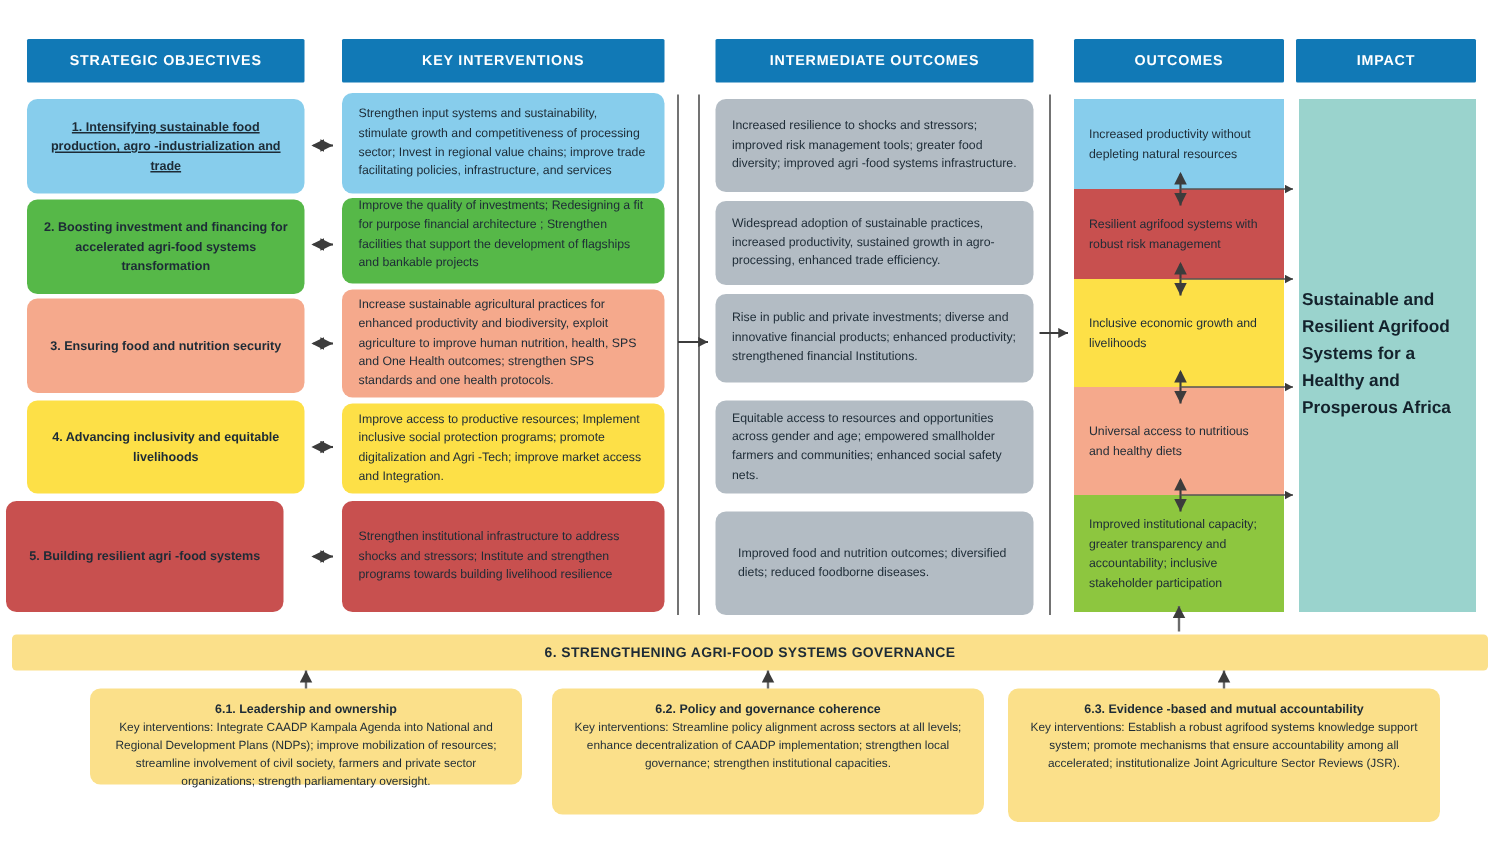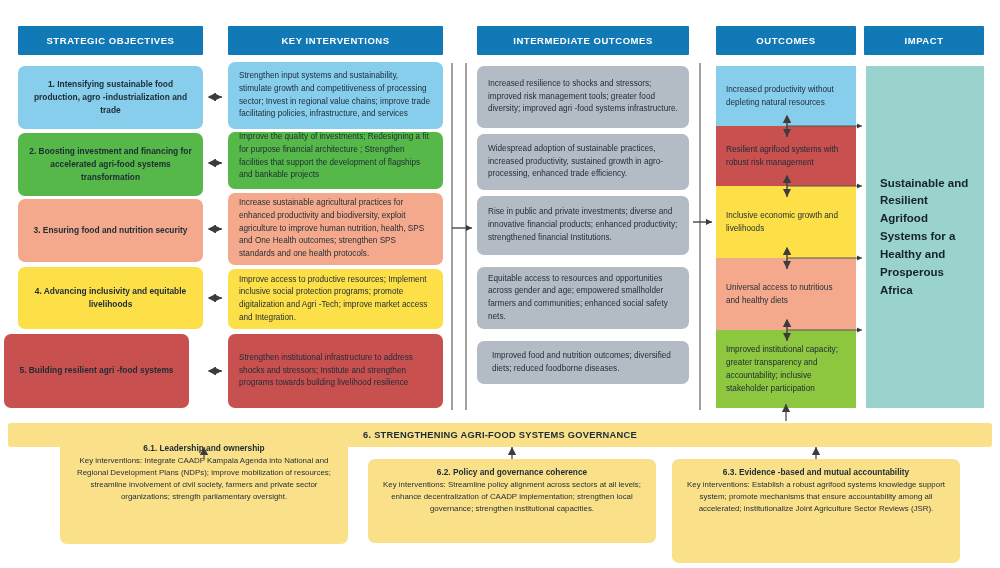--- a/index.html
+++ b/index.html
@@ -64,21 +64,21 @@
     align-items: center;
     padding: 6px 10px;
     font-size: 8.2px;
     line-height: 1.6;
   }
 
   
   .impact-panel {
     background: #9ad3cd;
     border-radius: 0;
-    padding: 0 14px;
+    padding: 0 2px;
     display: flex;
     align-items: center;
   }
   .impact-text {
     font-weight: bold;
     font-size: 11.5px;
     line-height: 1.55;
     color: #14222c;
   }
 
@@ -132,21 +132,21 @@
   <div class="abs col-head" style="left:477px; top:26px; width:212px; height:29px;">
     <span>INTERMEDIATE OUTCOMES</span>
   </div>
   <div class="abs col-head" style="left:716px; top:26px; width:140px; height:29px;">
     <span>OUTCOMES</span>
   </div>
   <div class="abs col-head" style="left:864px; top:26px; width:120px; height:29px;">
     <span>IMPACT</span>
   </div>
 
-  <div class="abs card center c-blue" style="left:18px; top:66px; width:185px; height:63px;">
+  <div class="abs card center c-blue" style="left:18px; top:66px; width:185px; height:63px;text-decoration:underline;">
     <span>1. Intensifying sustainable food production, agro -industrialization and trade</span>
   </div>
   <div class="abs card center c-green" style="left:18px; top:133px; width:185px; height:63px;">
     <span>2. Boosting investment and financing for accelerated agri-food systems transformation</span>
   </div>
   <div class="abs card center c-peach" style="left:18px; top:199px; width:185px; height:63px;">
     <span>3. Ensuring food and nutrition security</span>
   </div>
   <div class="abs card center c-teal" style="left:18px; top:267px; width:185px; height:62px;">
     <span>4. Advancing inclusivity and equitable livelihoods</span>
@@ -176,21 +176,21 @@
   </div>
   <div class="abs card left c-grey" style="left:477px; top:134px; width:212px; height:56px;">
     <span>Widespread adoption of sustainable practices, increased productivity, sustained growth in agro-processing, enhanced trade efficiency.</span>
   </div>
   <div class="abs card left c-grey" style="left:477px; top:196px; width:212px; height:59px;">
     <span>Rise in public and private investments; diverse and innovative financial products; enhanced productivity; strengthened financial Institutions.</span>
   </div>
   <div class="abs card left c-grey" style="left:477px; top:267px; width:212px; height:62px;">
     <span>Equitable access to resources and opportunities across gender and age; empowered smallholder farmers and communities; enhanced social safety nets.</span>
   </div>
-  <div class="abs card left c-grey" style="left:477px; top:341px; width:212px; height:43px;padding-left:15px;">
+  <div class="abs card left c-grey" style="left:477px; top:341px; width:212px; height:69px;padding-left:15px;">
     <span>Improved food and nutrition outcomes; diversified diets; reduced foodborne diseases.</span>
   </div>
 
   <div class="abs out-box c-blue" style="left:716px; top:66px; width:140px; height:60px;">
     <span>Increased productivity without depleting natural resources</span>
   </div>
   <div class="abs out-box c-red" style="left:716px; top:126px; width:140px; height:60px;">
     <span>Resilient agrifood systems with robust risk management</span>
   </div>
   <div class="abs out-box c-teal" style="left:716px; top:186px; width:140px; height:72px;">
@@ -204,29 +204,29 @@
   </div>
 
   <div class="abs impact-panel" style="left:866px; top:66px; width:118px; height:342px;">
     <span class="impact-text">Sustainable and Resilient Agrifood Systems for a Healthy and Prosperous Africa</span>
   </div>
 
   <div class="abs gov-band" style="left:8px; top:423px; width:984px; height:24px;">
     <span>6. STRENGTHENING AGRI-FOOD SYSTEMS GOVERNANCE</span>
   </div>
 
-  <div class="abs gov-box" style="left:60px; top:435px; width:288px; height:109px;">
+  <div class="abs gov-box" style="left:60px; top:459px; width:288px; height:64px;">
     <span class="gtitle">6.1. Leadership and ownership</span>
     <span class="gbody">Key interventions: Integrate CAADP Kampala Agenda into National and Regional Development Plans (NDPs); improve mobilization of resources; streamline involvement of civil society, farmers and private sector organizations; strength parliamentary oversight.</span>
   </div>
   <div class="abs gov-box" style="left:368px; top:459px; width:288px; height:84px;">
     <span class="gtitle">6.2. Policy and governance coherence</span>
     <span class="gbody">Key interventions: Streamline policy alignment across sectors at all levels; enhance decentralization of CAADP implementation; strengthen local governance; strengthen institutional capacities.</span>
   </div>
-  <div class="abs gov-box" style="left:672px; top:459px; width:288px; height:104px;">
+  <div class="abs gov-box" style="left:672px; top:459px; width:288px; height:89px;">
     <span class="gtitle">6.3. Evidence -based and mutual accountability</span>
     <span class="gbody">Key interventions: Establish a robust agrifood systems knowledge support system; promote mechanisms that ensure accountability among all accelerated; institutionalize Joint Agriculture Sector Reviews (JSR).</span>
   </div>
 
   <svg id="connectors" viewBox="0 0 1000 568">
     <defs>
       <marker id="ah" markerWidth="7" markerHeight="7" refX="6" refY="3" orient="auto" markerUnits="strokeWidth">
         <path d="M0,0 L6,3 L0,6 z" fill="#3c3c3c"></path>
       </marker>
       <marker id="ahS" markerWidth="6" markerHeight="6" refX="5" refY="2.6" orient="auto" markerUnits="strokeWidth">

